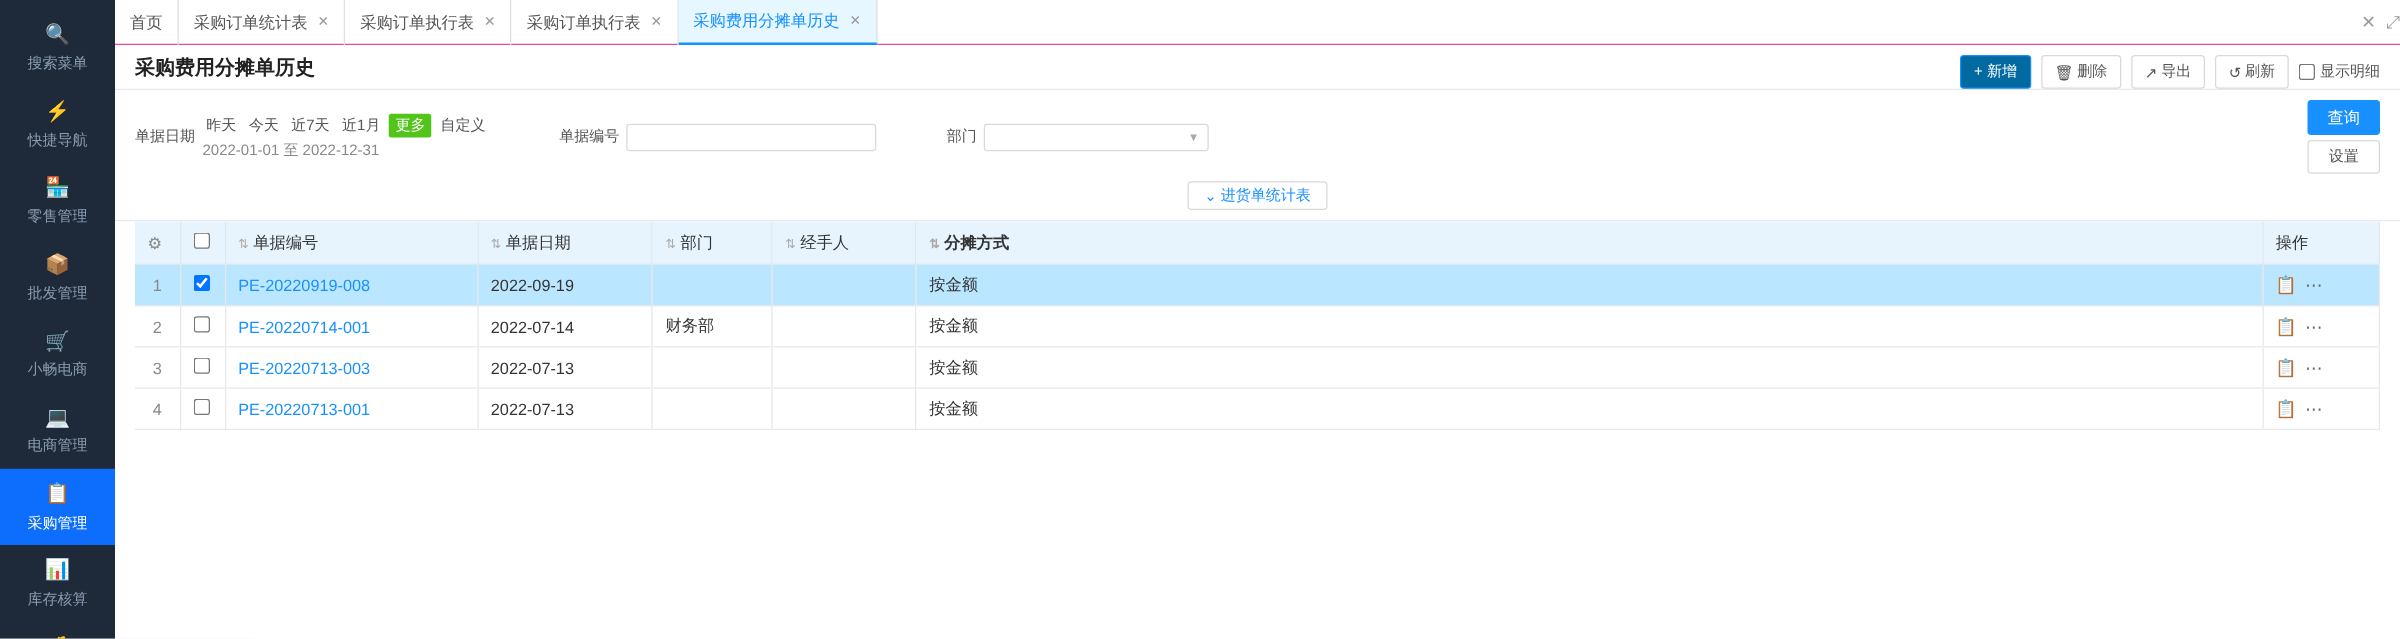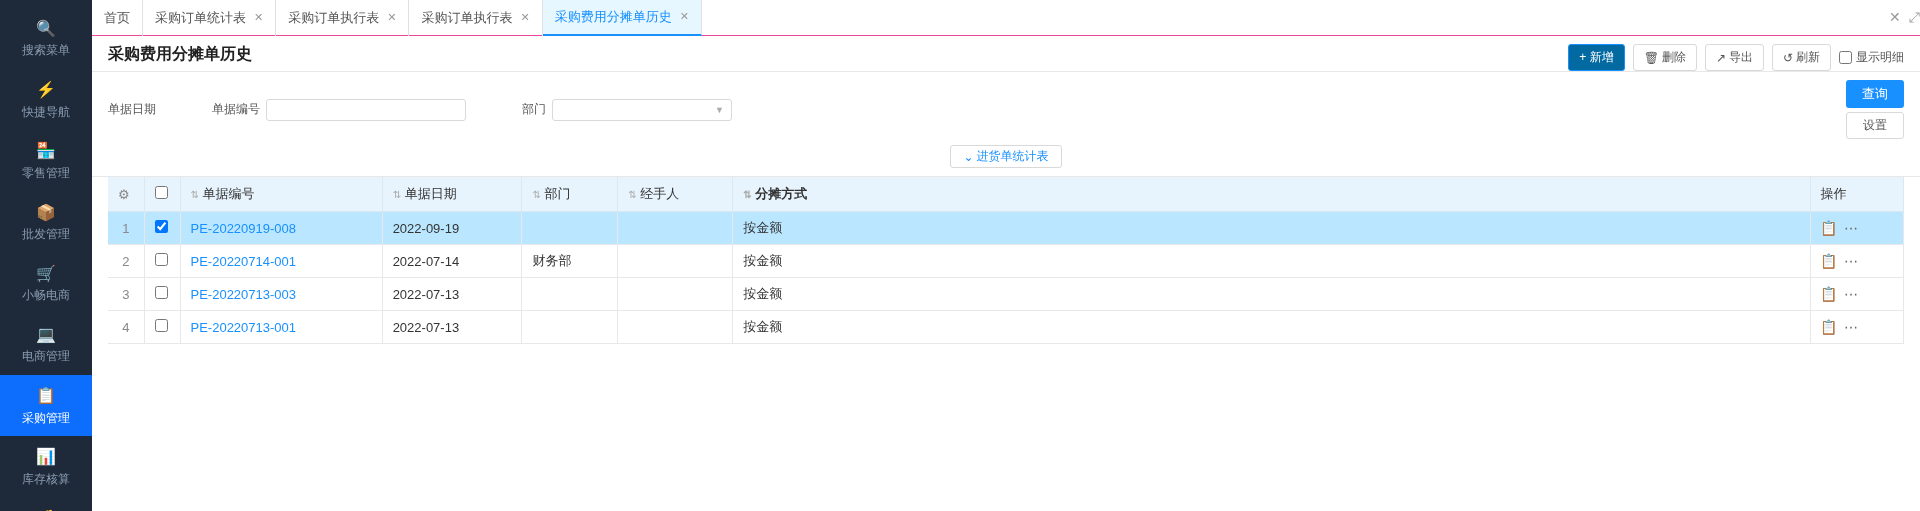--- a/index.html
+++ b/index.html
@@ -308,20 +308,31 @@
         <span>显示明细</span>
       </label>
     </div>
   </div>
 
   <div class="filter-area">
     <div class="filter-row">
 
       <div class="filter-item">
         <span class="filter-label">单据日期</span>
+        <div style="display:flex;flex-direction:column;">
+          <div class="date-shortcuts">
+            <span class="date-shortcut">昨天</span>
+            <span class="date-shortcut">今天</span>
+            <span class="date-shortcut">近7天</span>
+            <span class="date-shortcut">近1月</span>
+            <span class="date-shortcut more">更多</span>
+            <span class="date-shortcut">自定义</span>
+          </div>
+          <div class="date-range-text">2022-01-01 至 2022-12-31</div>
+        </div>
       </div>
 
       <div class="filter-item" style="margin-left:40px;">
         <span class="filter-label">单据编号</span>
         <input class="filter-input" type="text" style="">
       </div>
 
       <div class="filter-item" style="margin-left:40px;">
         <span class="filter-label">部门</span>
         <div class="select-wrapper">

